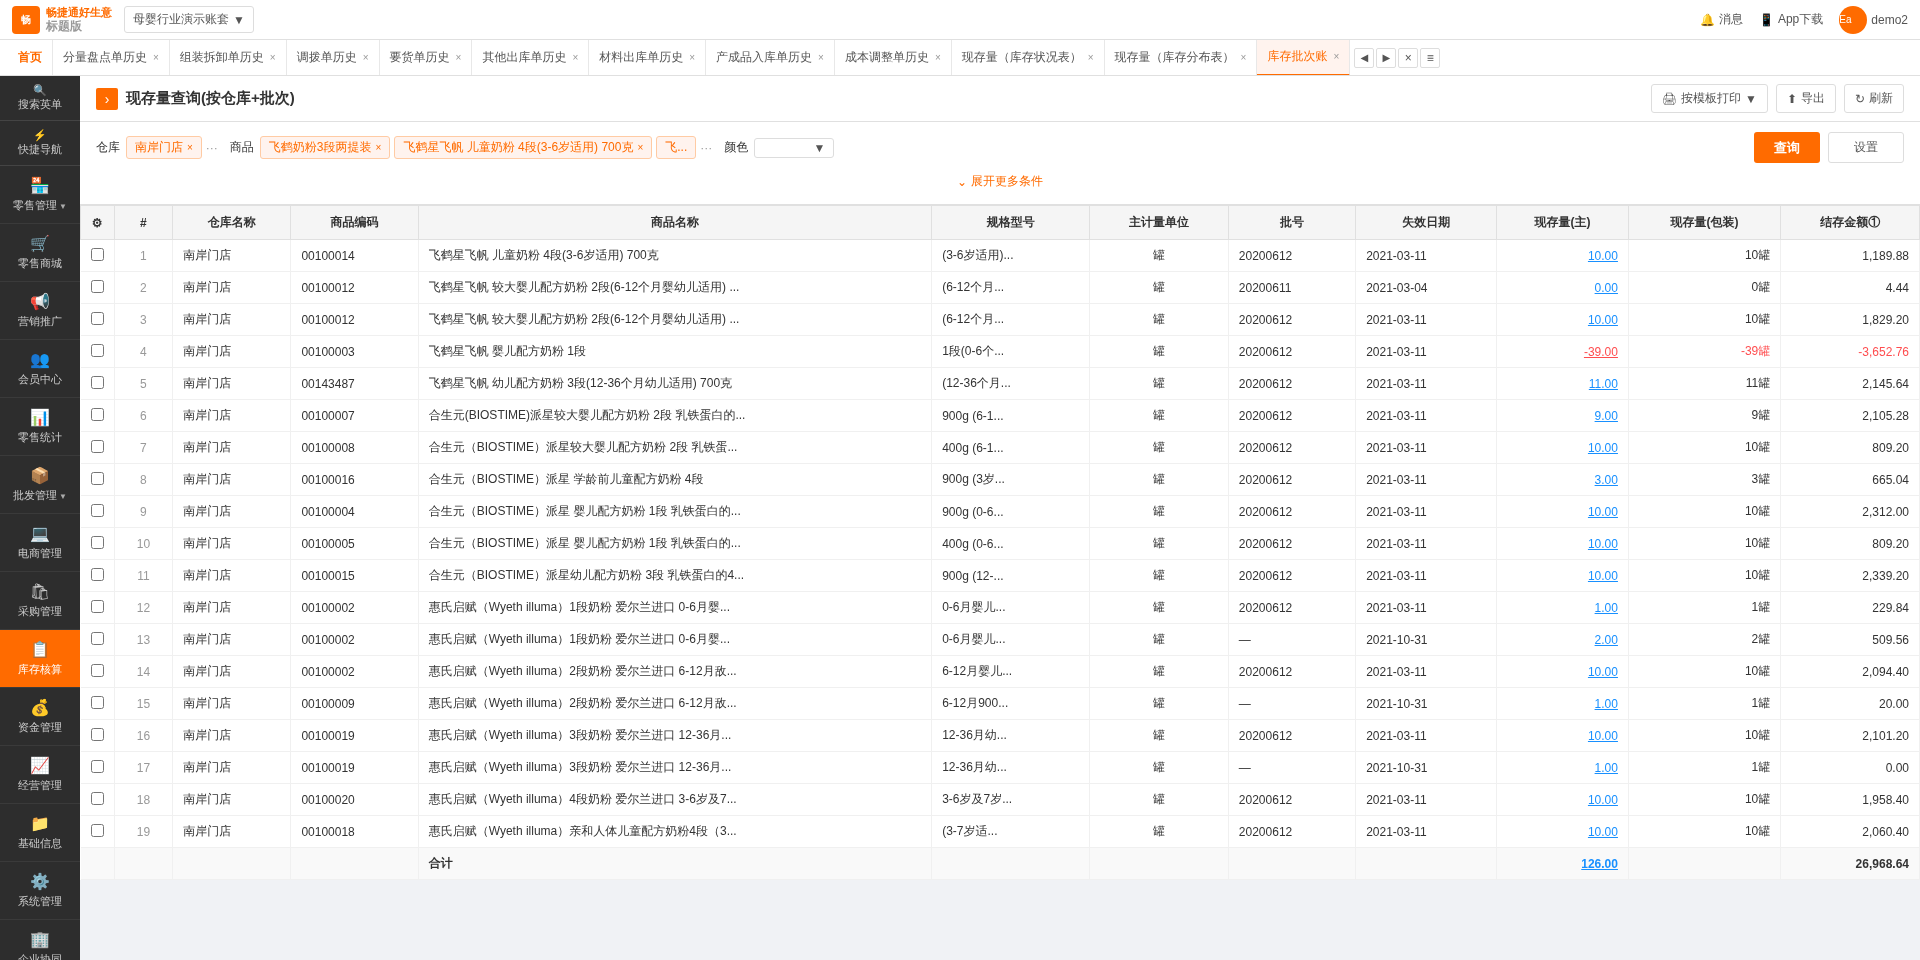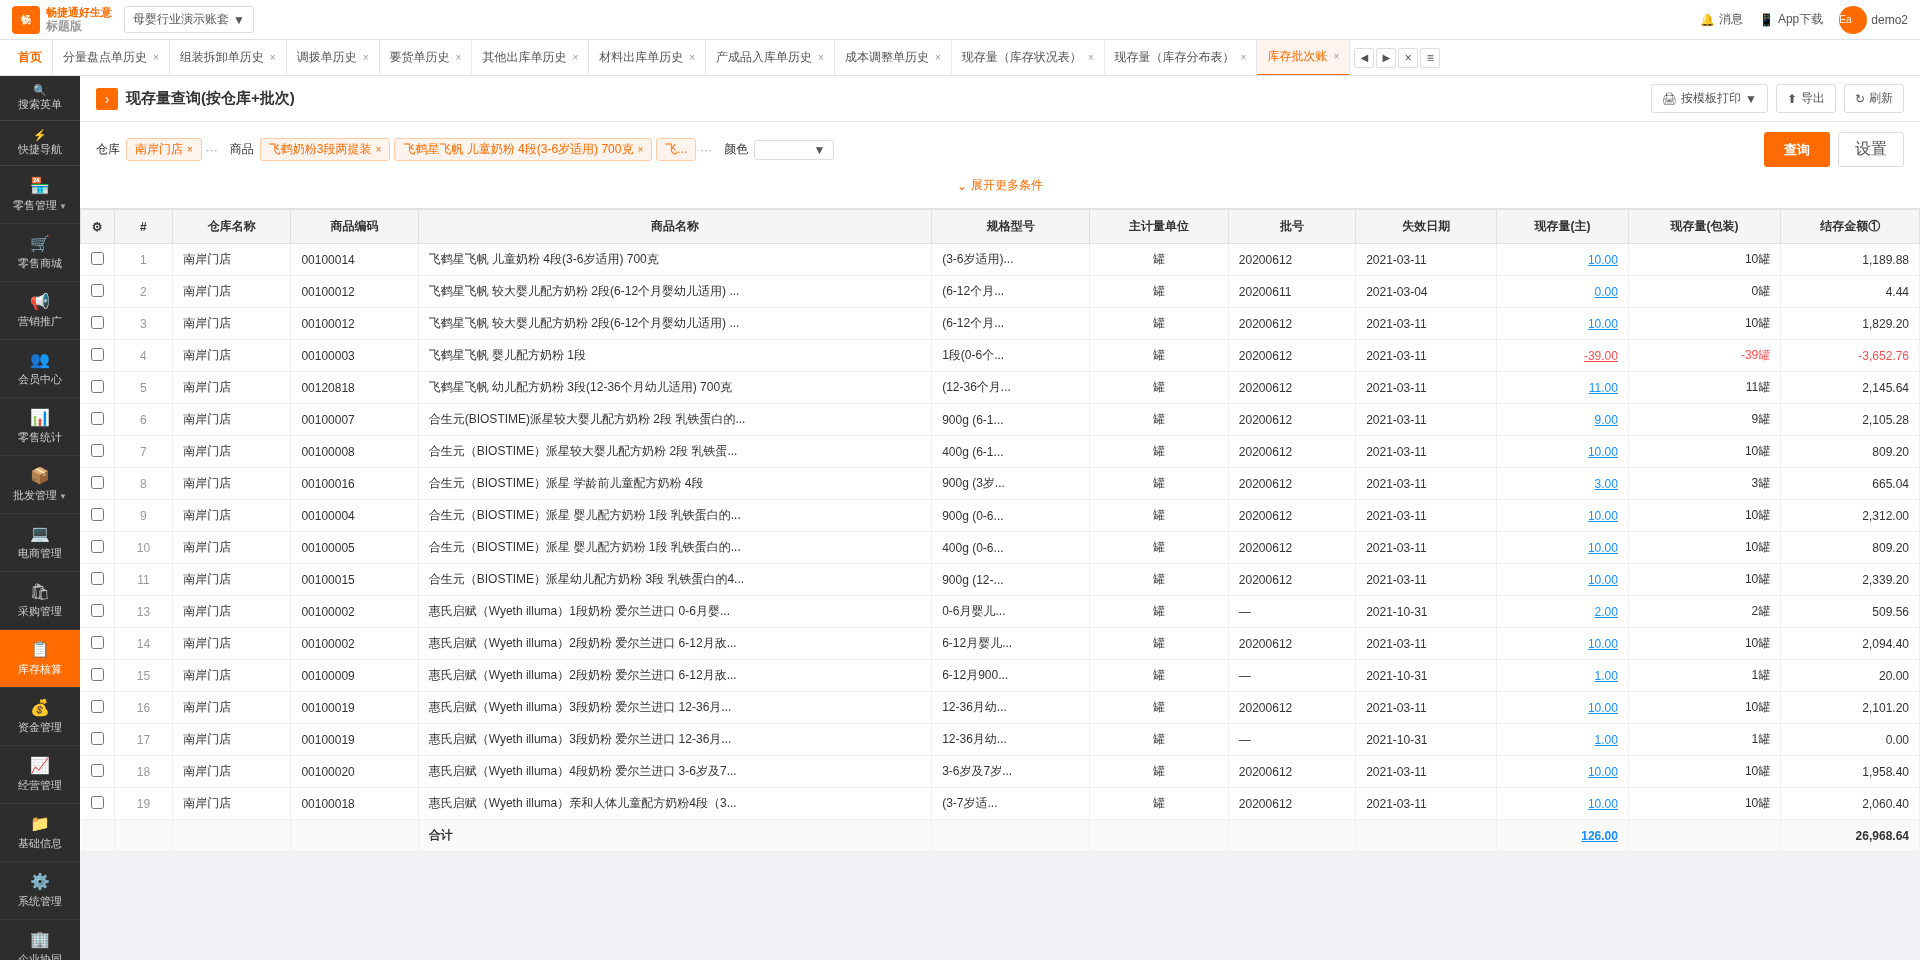--- a/index.html
+++ b/index.html
@@ -131,22 +131,22 @@
     }
     .color-filter {
       display: flex; align-items: center; gap: 4px; border: 1px solid #ddd; border-radius: 3px;
       padding: 2px 8px; background: #fff; min-width: 80px;
     }
     .btn-query {
       padding: 6px 20px; background: #ff6b00; color: #fff; border: none;
       border-radius: 3px; cursor: pointer; font-size: 13px; font-weight: bold;
     }
     .btn-settings {
-      padding: 6px 16px; background: #fff; color: #555; border: 1px solid #ddd;
-      border-radius: 3px; cursor: pointer; font-size: 16px;
+      padding: 6px 25px; background: #fff; color: #555; border: 1px solid #ddd;
+      border-radius: 3px; cursor: pointer; font-size: 12px;
     }
     .expand-row { display: flex; justify-content: center; margin-top: 6px; }
     .quick-toggle-btn {
       width: 22px; height: 22px; background: #ff6b00; color: #fff; border: none;
       border-radius: 2px; cursor: pointer; font-size: 14px; display: flex; align-items: center; justify-content: center;
     }
 
     
     .table-container { flex: 1; overflow: auto; padding: 0 0 4px 0; }
     .data-table { width: 100%; border-collapse: collapse; background: #fff; font-size: 12px; }
@@ -495,21 +495,21 @@
       <td class="text-right value-negative"><span class="value-link value-negative">-39.00</span></td>
       <td class="text-right value-negative">-39罐</td>
       <td class="text-right value-negative">-3,652.76</td>
     </tr>
             <tr>
       <td class="checkbox-col">
         <input type="checkbox" style="">
       </td>
       <td class="row-num">5</td>
       <td>南岸门店</td>
-      <td>00120818</td>
+      <td>00143487</td>
       <td style="max-width:300px;overflow:hidden;text-overflow:ellipsis;">飞鹤星飞帆 幼儿配方奶粉 3段(12-36个月幼儿适用) 700克</td>
       <td>(12-36个月...</td>
       <td class="text-center">罐</td>
       <td>20200612</td>
       <td>2021-03-11</td>
       <td class="text-right"><span class="value-link">11.00</span></td>
       <td class="text-right">11罐</td>
       <td class="text-right">2,145.64</td>
     </tr>
             <tr>
@@ -600,20 +600,36 @@
       <td>南岸门店</td>
       <td>00100015</td>
       <td style="max-width:300px;overflow:hidden;text-overflow:ellipsis;">合生元（BIOSTIME）派星幼儿配方奶粉 3段 乳铁蛋白的4...</td>
       <td>900g (12-...</td>
       <td class="text-center">罐</td>
       <td>20200612</td>
       <td>2021-03-11</td>
       <td class="text-right"><span class="value-link">10.00</span></td>
       <td class="text-right">10罐</td>
       <td class="text-right">2,339.20</td>
+    </tr>
+            <tr>
+      <td class="checkbox-col">
+        <input type="checkbox" style="">
+      </td>
+      <td class="row-num">12</td>
+      <td>南岸门店</td>
+      <td>00100002</td>
+      <td style="max-width:300px;overflow:hidden;text-overflow:ellipsis;">惠氏启赋（Wyeth illuma）1段奶粉 爱尔兰进口 0-6月婴...</td>
+      <td>0-6月婴儿...</td>
+      <td class="text-center">罐</td>
+      <td>20200612</td>
+      <td>2021-03-11</td>
+      <td class="text-right"><span class="value-link">1.00</span></td>
+      <td class="text-right">1罐</td>
+      <td class="text-right">229.84</td>
     </tr>
             <tr>
       <td class="checkbox-col">
         <input type="checkbox" style="">
       </td>
       <td class="row-num">13</td>
       <td>南岸门店</td>
       <td>00100002</td>
       <td style="max-width:300px;overflow:hidden;text-overflow:ellipsis;">惠氏启赋（Wyeth illuma）1段奶粉 爱尔兰进口 0-6月婴...</td>
       <td>0-6月婴儿...</td>

